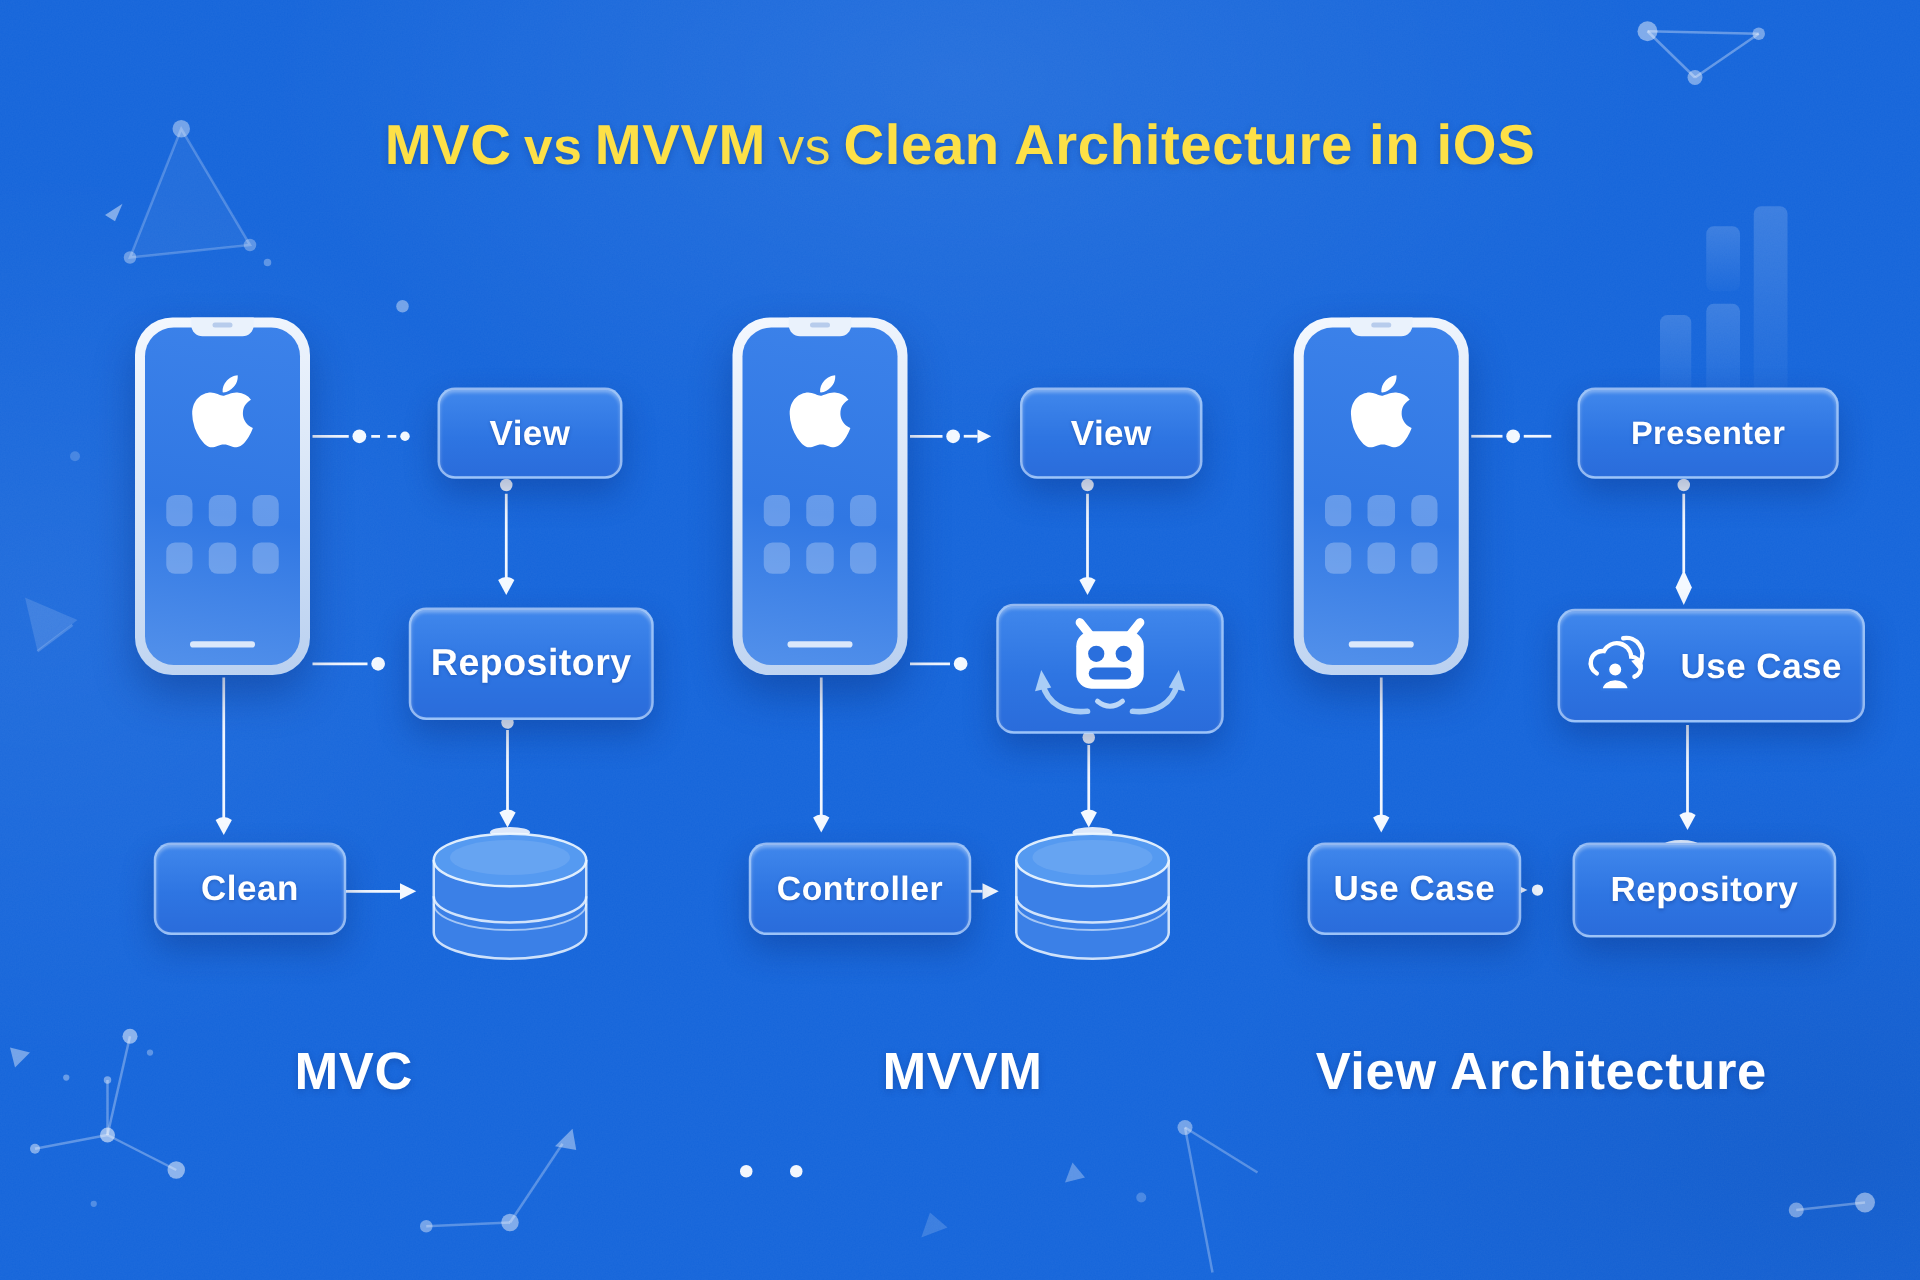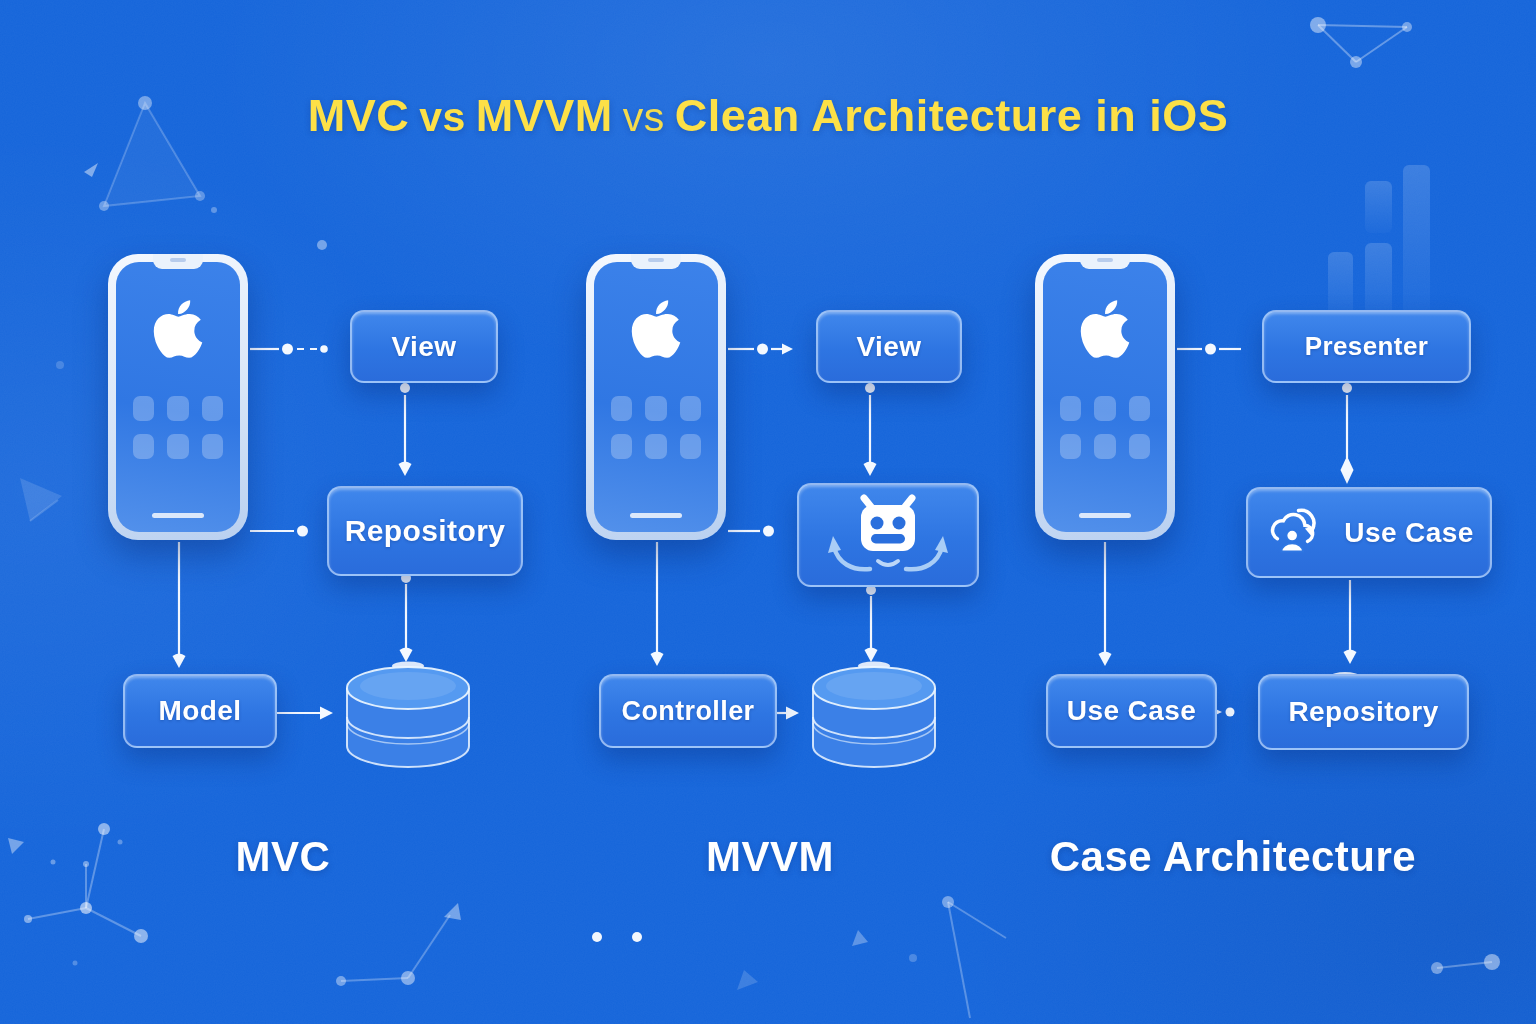--- a/index.html
+++ b/index.html
@@ -237,21 +237,21 @@
     </div>
 </div>
 
 <div class="node" style="left:331px;top:310px;width:148px;height:73px;font-size:28px;">
   <span class="lbl">View</span>
 </div>
 <div class="node" style="left:308px;top:486px;width:196px;height:90px;font-size:30px;">
   <span class="lbl">Repository</span>
 </div>
 <div class="node" style="left:104px;top:674px;width:154px;height:74px;font-size:28px;">
-  <span class="lbl">Model</span>
+  <span class="lbl">Clean</span>
 </div>
 
 <div class="cyl" style="left:341px;top:662px;">
   <svg width="134" height="114" viewBox="0 0 134 114">
     <path d="M 6,26 V 84 A 61,21 0 0 0 128,84 V 26" fill="#3b80e7" stroke="rgba(235,245,255,0.85)" stroke-width="2"></path>
     <path d="M 6,55 A 61,21 0 0 0 128,55" fill="none" stroke="rgba(235,245,255,0.85)" stroke-width="2"></path>
     <path d="M 6,61 A 61,21 0 0 0 128,61" fill="none" stroke="rgba(235,245,255,0.6)" stroke-width="1.5"></path>
     <ellipse cx="67" cy="26" rx="61" ry="21" fill="#559af1" stroke="rgba(240,248,255,0.9)" stroke-width="2"></ellipse>
     <ellipse cx="67" cy="24" rx="48" ry="14" fill="rgba(255,255,255,0.10)"></ellipse>
   </svg>
@@ -360,14 +360,14 @@
 
 <div class="node" style="left:1027px;top:674px;width:171px;height:74px;font-size:28px;">
   <span class="lbl">Use Case</span>
 </div>
 
 <div class="node" style="left:1239px;top:674px;width:211px;height:76px;font-size:28px;align-items:center;">
   <span class="lbl">Repository</span>
 </div>
 
 <div class="col-label" style="left:1233px;">
-  <span>Case Architecture</span>
+  <span>View Architecture</span>
 </div>
 
 </body></html>

